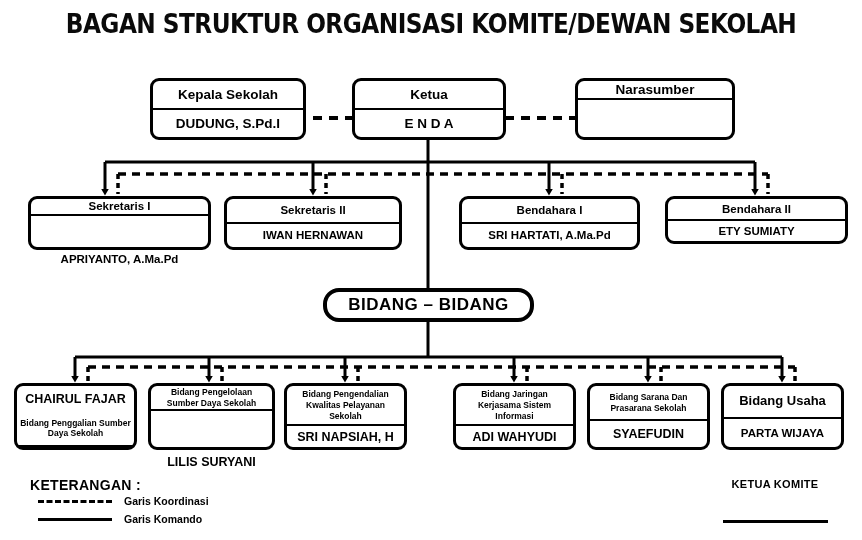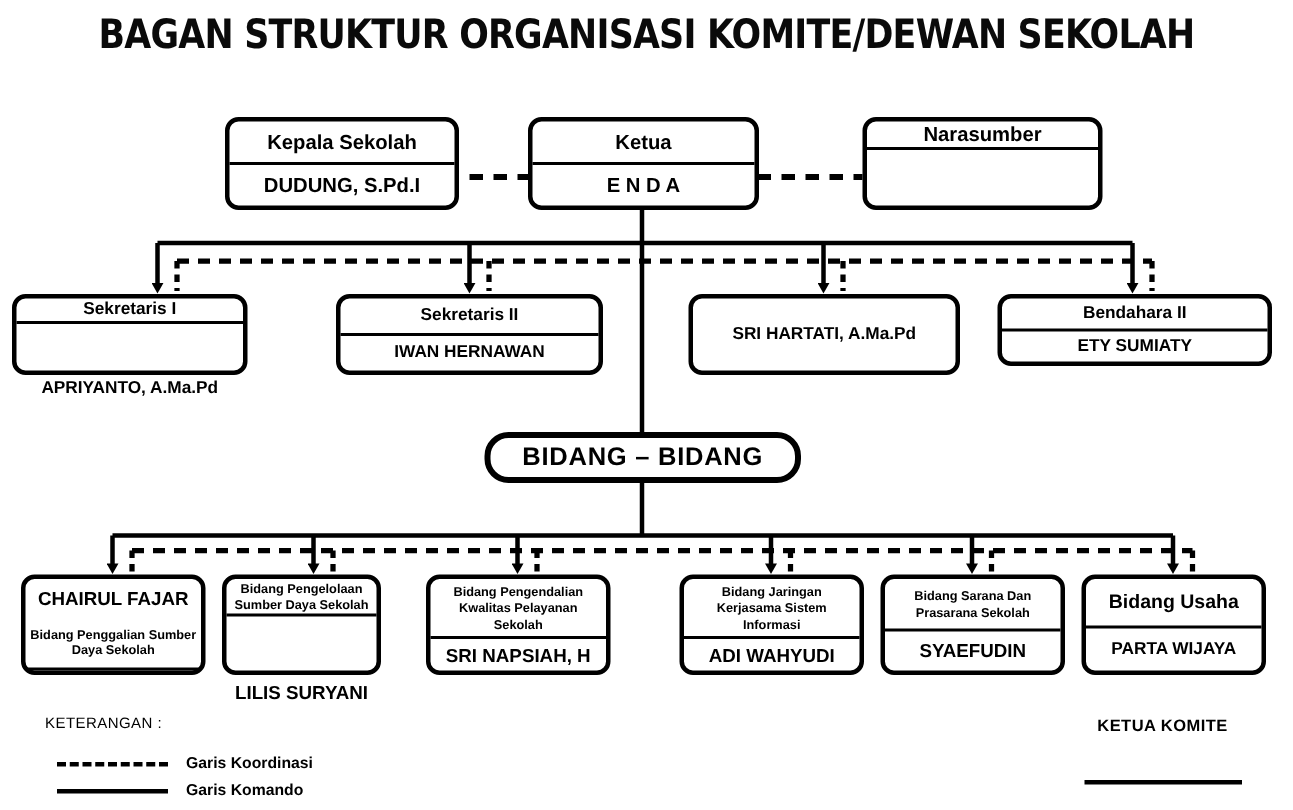--- a/index.html
+++ b/index.html
@@ -105,24 +105,24 @@
   .row-bottom.big .cell.bottom { font-size: 11.5px; }
 
   
   .legend {
     position: absolute;
     left: 30px;
     top: 477px;
     width: 260px;
   }
   .legend-title {
-    font-size: 10px;
-    font-weight: normal;
+    font-size: 14px;
+    font-weight: bold;
     letter-spacing: 0.3px;
-    margin-bottom: 15px;
+    margin-bottom: 2px;
   }
   .legend-row {
     display: flex;
     align-items: center;
     margin-bottom: 6px;
   }
   .legend-sample {
     width: 74px;
     height: 0;
     margin-left: 8px;
@@ -215,49 +215,50 @@
   <div class="node row-top" style="left:352px; top:78px; width:154px; height:62px;">
     <div class="cell top">Ketua</div>
     <div class="cell bottom">E N D A</div>
   </div>
 
   <div class="node row-top" style="left:575px; top:78px; width:160px; height:62px;gap:40px;">
     <div class="cell top">Narasumber</div>
     <div class="cell bottom"></div>
   </div>
 
-  <div class="node row-two" style="left:8px; top:196px; width:157px; height:54px;gap:36px;">
+  <div class="node row-two" style="left:28px; top:196px; width:183px; height:54px;gap:36px;">
     <div class="cell top">Sekretaris I</div>
     <div class="cell bottom">APRIYANTO, A.Ma.Pd</div>
   </div>
 
   <div class="node row-two" style="left:224px; top:196px; width:178px; height:54px;">
     <div class="cell top">Sekretaris II</div>
     <div class="cell bottom">IWAN HERNAWAN</div>
   </div>
 
   <div class="node row-two" style="left:459px; top:196px; width:181px; height:54px;">
+    <div class="cell top">Bendahara I</div>
     <div class="cell bottom">SRI HARTATI, A.Ma.Pd</div>
   </div>
 
   <div class="node row-two" style="left:665px; top:196px; width:183px; height:48px;">
     <div class="cell top">Bendahara II</div>
     <div class="cell bottom">ETY SUMIATY</div>
   </div>
 
   <div class="node node-bidang" style="left:323px; top:288px; width:211px; height:34px;">
     <div class="cell">BIDANG – BIDANG</div>
   </div>
 
   <div class="node row-bottom" style="left:14px; top:383px; width:123px; height:67px;">
     <div class="cell bottom">CHAIRUL FAJAR</div>
     <div class="cell top">Bidang Penggalian Sumber Daya Sekolah</div>
   </div>
 
-  <div class="node row-bottom" style="left:148px; top:383px; width:106px; height:67px;gap:43px;">
+  <div class="node row-bottom" style="left:148px; top:383px; width:127px; height:67px;gap:43px;">
     <div class="cell top">Bidang Pengelolaan Sumber Daya Sekolah</div>
     <div class="cell bottom">LILIS SURYANI</div>
   </div>
 
   <div class="node row-bottom" style="left:284px; top:383px; width:123px; height:67px;">
     <div class="cell top">Bidang Pengendalian Kwalitas Pelayanan Sekolah</div>
     <div class="cell bottom">SRI NAPSIAH, H</div>
   </div>
 
   <div class="node row-bottom" style="left:453px; top:383px; width:123px; height:67px;">

